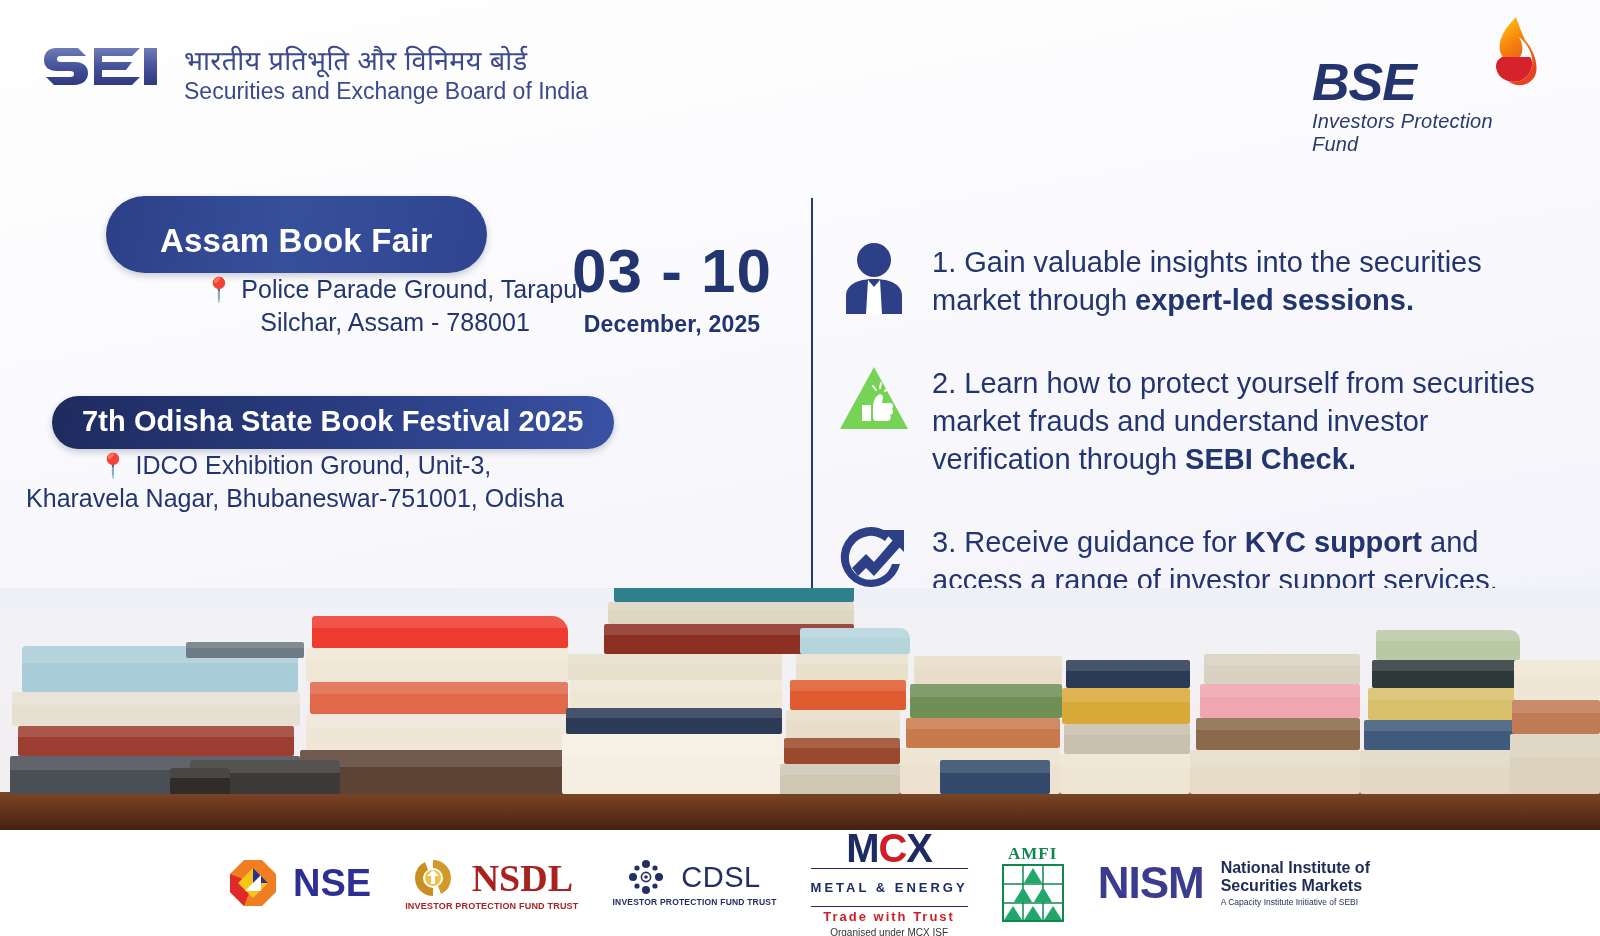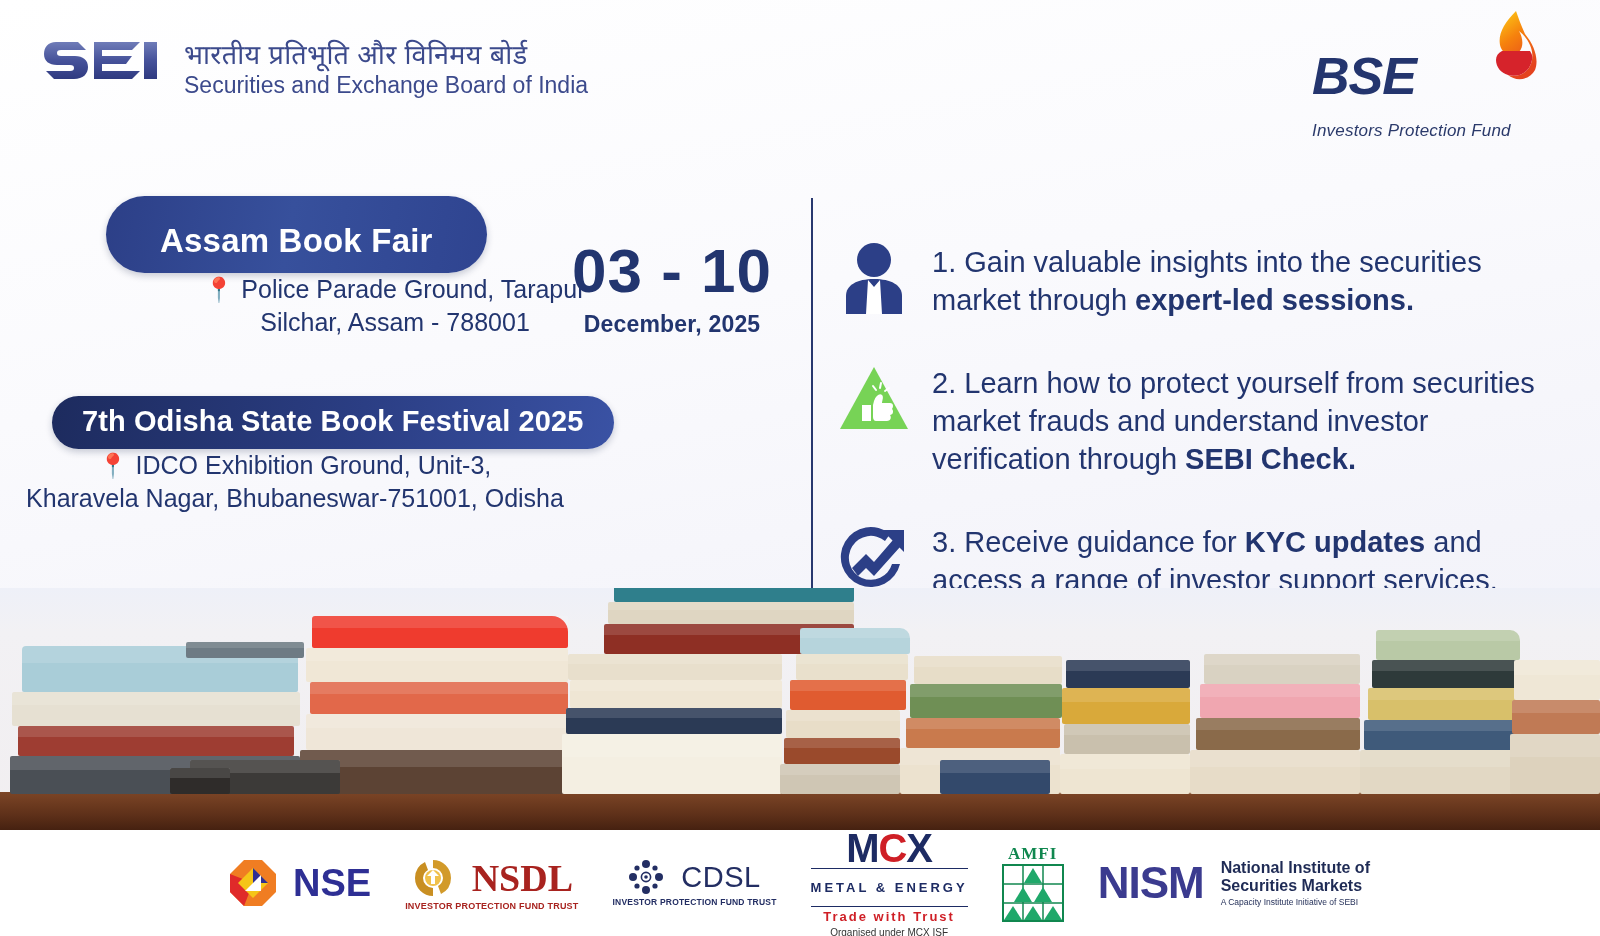--- a/index.html
+++ b/index.html
@@ -15,21 +15,21 @@
     position: relative;
     width: 1600px;
     height: 936px;
     background: linear-gradient(170deg, #ffffff 0%, #fafafd 35%, #f4f4fa 65%, #eef0f8 100%);
     overflow: hidden;
   }
 
   
   .header {
     position: absolute;
-    top: 0; left: 0;
+    top: 6px; left: 0;
     width: 1600px;
     height: 180px;
   }
 
   .sebi-lockup {
     position: absolute;
     left: 44px;
     top: 38px;
     display: flex;
     align-items: flex-start;
@@ -62,22 +62,22 @@
   .bse-text {
     font-size: 52px;
     font-weight: bold;
     font-style: italic;
     color: #24356e;
     letter-spacing: -1px;
     line-height: 56px;
   }
   .bse-flame { position: absolute; right: -16px; top: -38px; width: 52px; height: 92px; }
   .bse-sub {
-    margin-top: 17px;
-    font-size: 17px;
+    margin-top: 0;
+    font-size: 20px;
     font-style: italic;
     color: #2b3a6b;
     letter-spacing: .2px;
   }
 
   
   .divider {
     position: absolute;
     left: 811px;
     top: 198px;
@@ -339,21 +339,21 @@
     <div class="point">
       <div class="point-icon">
         <svg viewBox="0 0 72 74" width="72" height="74">
           <path d="M52 14 A30 30 0 1 0 62 44 L54 44 A22 22 0 1 1 47 21 Z" fill="#2c3f87"></path>
           <path d="M14 48 L28 34 L36 42 L55 20 L62 27 L36 56 L28 48 L20 56 Z" fill="#2c3f87"></path>
           <path d="M44 10 L66 10 L66 32 L58 24 L52 18 Z" fill="#2c3f87"></path>
         </svg>
       </div>
       <div class="point-text">
         <span>3.</span>
-        <span>Receive guidance for </span><b>KYC updates</b><span> and access a range of investor support services.</span>
+        <span>Receive guidance for </span><b>KYC support</b><span> and access a range of investor support services.</span>
       </div>
     </div>
   </div>
 
   <div class="books">
     <div class="desk"></div>
 
     <div class="bk" style="left:10px;width:290px;height:38px;background:#4a4f55;"></div>
     <div class="bk" style="left:18px;bottom:78px;width:276px;height:30px;background:#9e3d32;"></div>
     <div class="bk" style="left:12px;bottom:108px;width:288px;height:34px;background:#e6e0d2;"></div>

